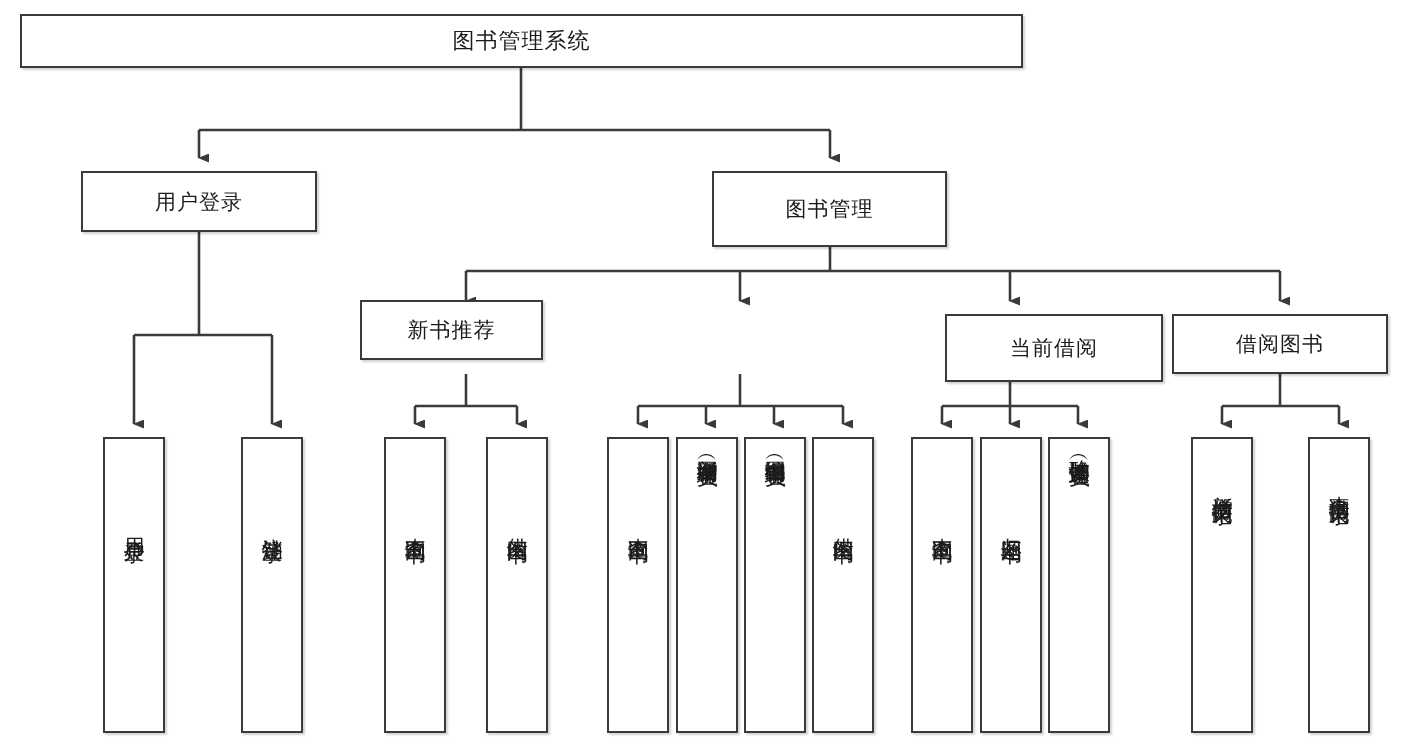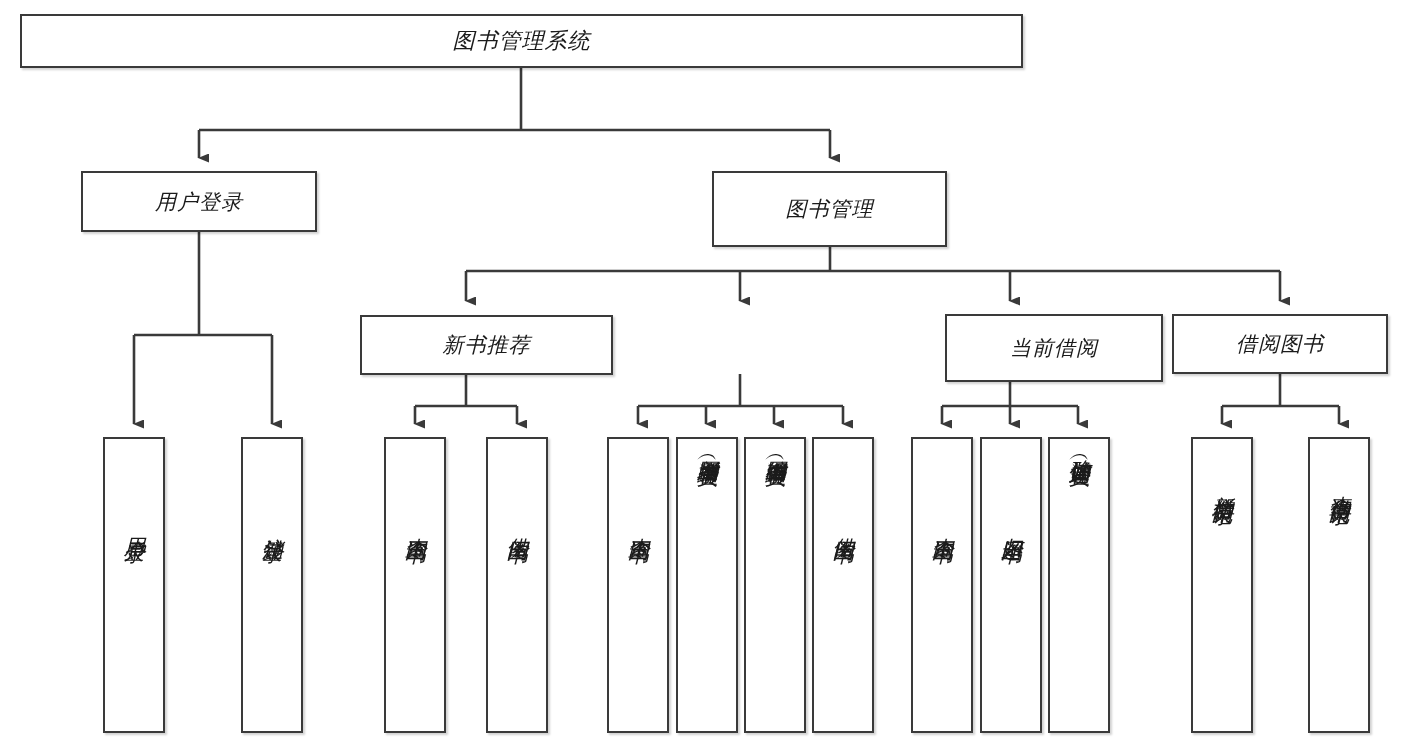--- a/index.html
+++ b/index.html
@@ -10,21 +10,20 @@
   }
   body {
     font-family: "Liberation Sans", "DejaVu Sans", sans-serif;
   }
   #diagram-root {
     position: relative;
     width: 1405px;
     height: 747px;
     background: #ffffff;
     overflow: hidden;
-    font-style: italic;
   }
   svg.diagram-canvas {
     position: absolute;
     left: 0;
     top: 0;
     width: 1405px;
     height: 747px;
   }
   .node-box {
     position: absolute;
@@ -129,21 +128,21 @@
     <span class="node-label-h">图书管理系统</span>
   </div>
 
   <div class="node-box" style="left:81px; top:171px; width:236px; height:61px;">
     <span class="node-label-h">用户登录</span>
   </div>
   <div class="node-box" style="left:712px; top:171px; width:235px; height:76px;">
     <span class="node-label-h">图书管理</span>
   </div>
 
-  <div class="node-box" style="left:360px; top:315px; width:253px; height:60px;">
+  <div class="node-box" style="left:360px; top:300px; width:183px; height:60px;">
     <span class="node-label-h">新书推荐</span>
   </div>
   <div class="node-box" style="left:901px; top:314px; width:218px; height:68px;margin-left:44px;">
     <span class="node-label-h">当前借阅</span>
   </div>
   <div class="node-box" style="left:1172px; top:314px; width:216px; height:60px;">
     <span class="node-label-h">借阅图书</span>
   </div>
 
   <div class="node-box leaf" style="left:103px; top:437px; width:62px; height:296px; padding-top:82px;">

